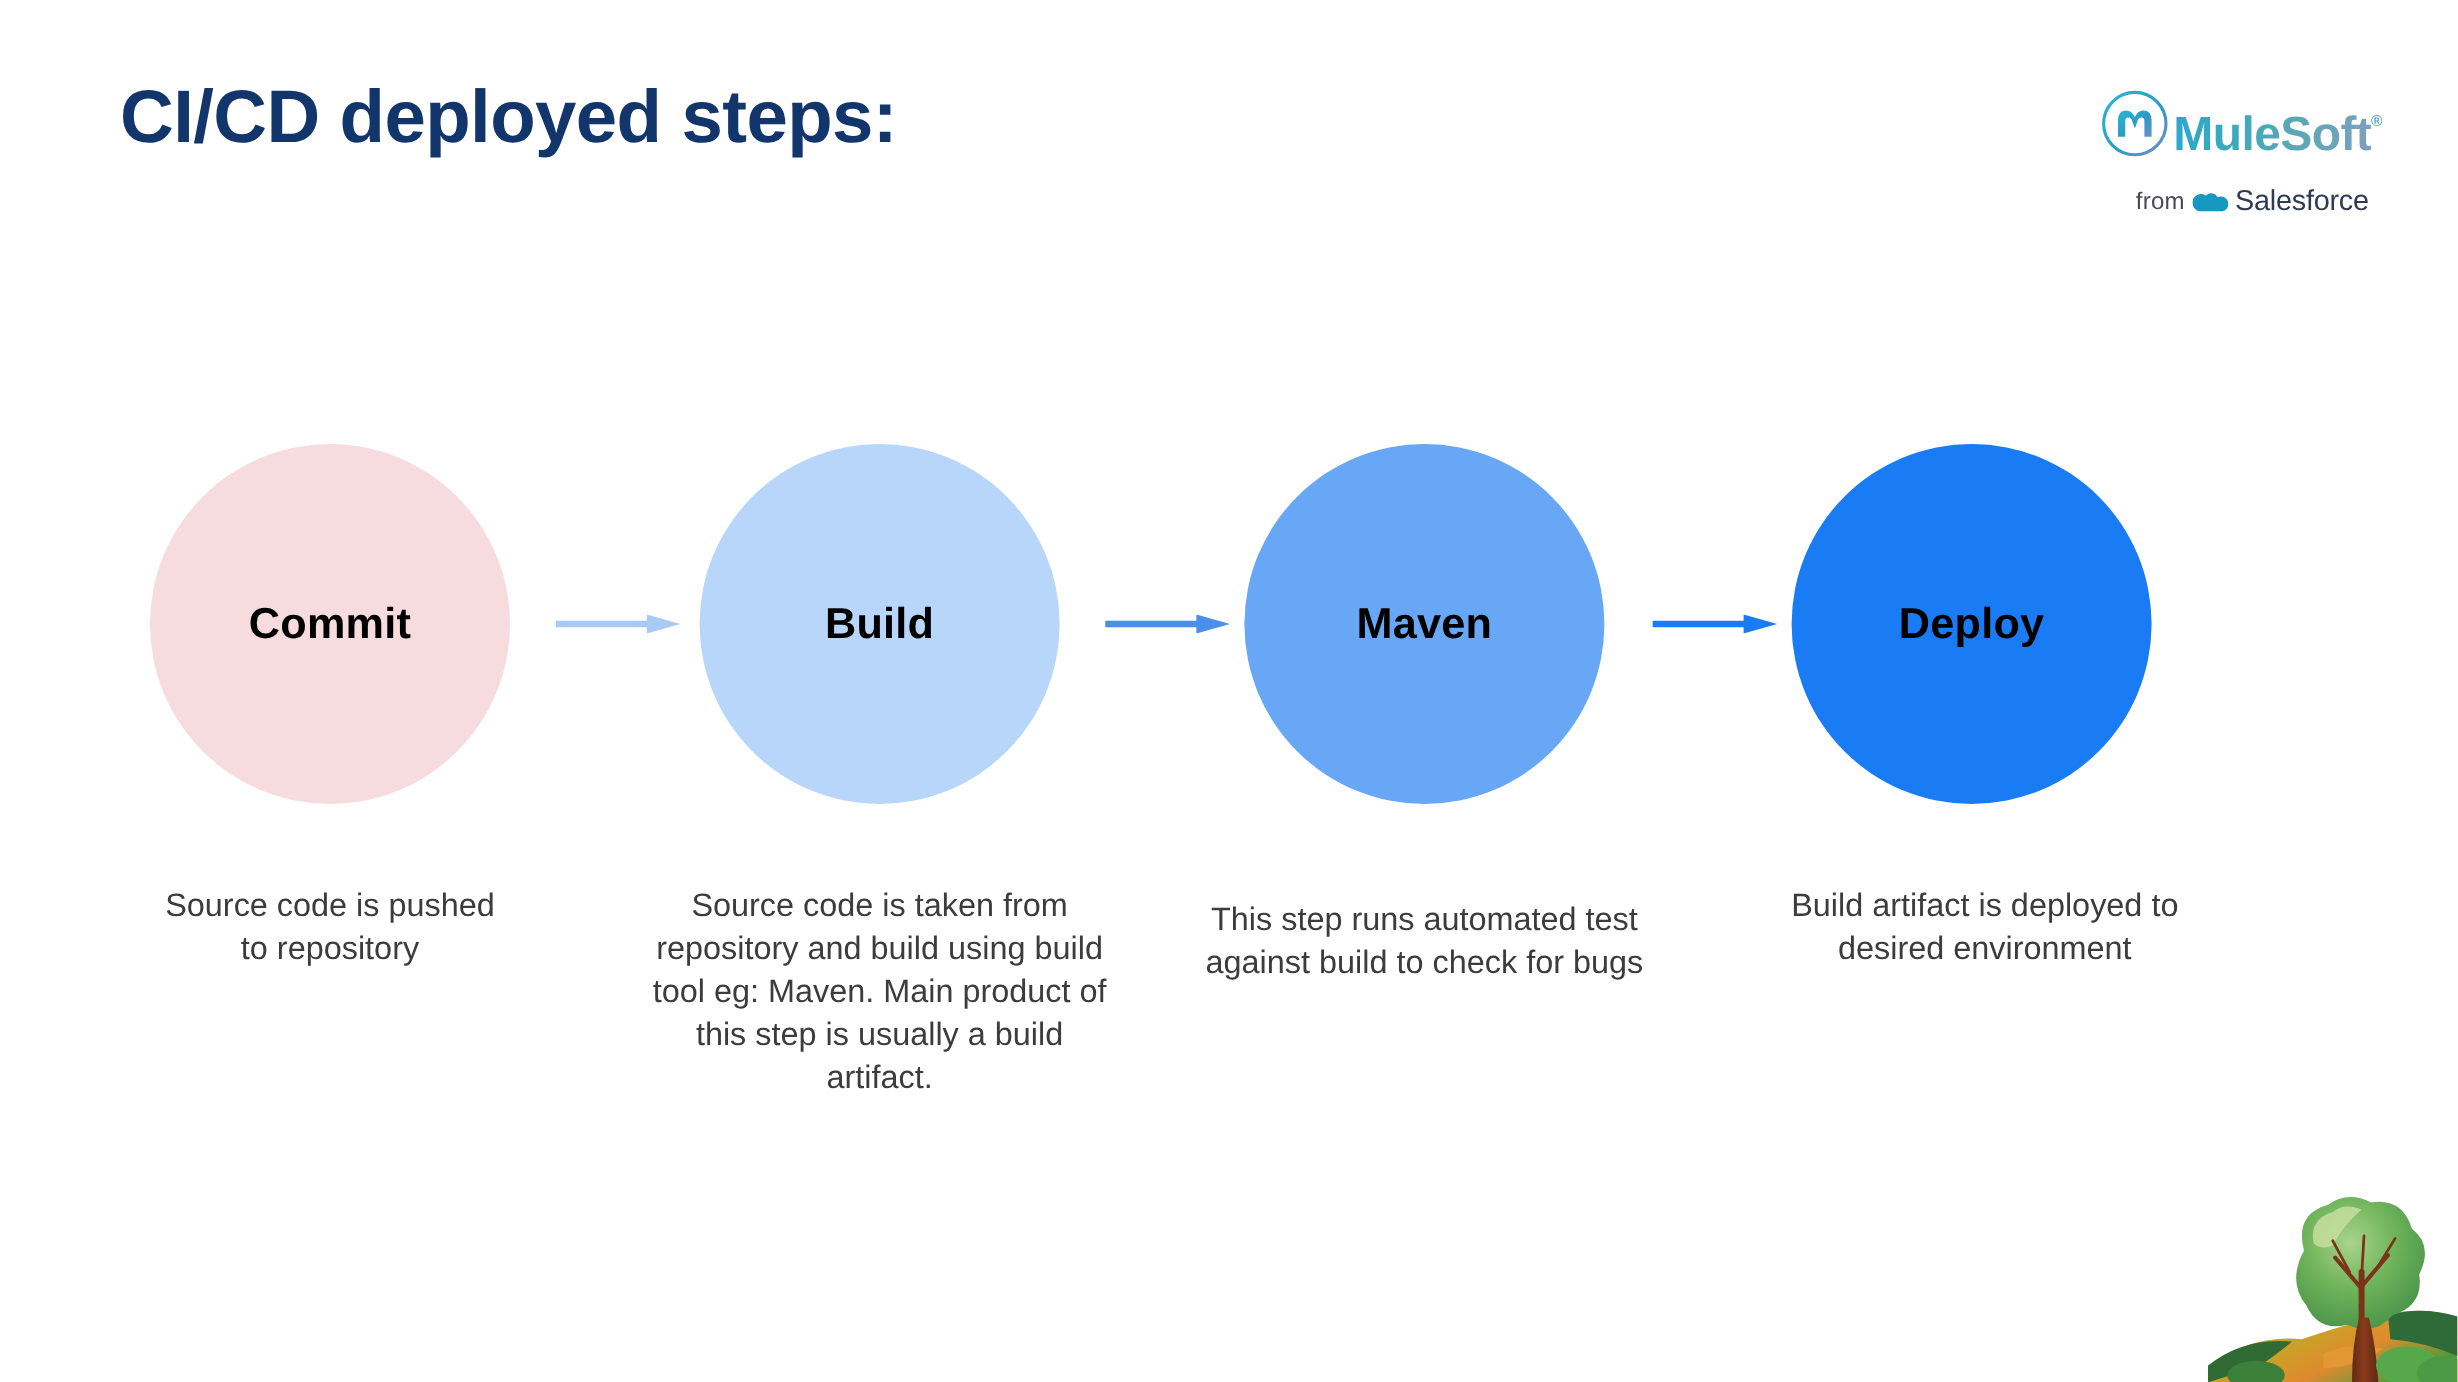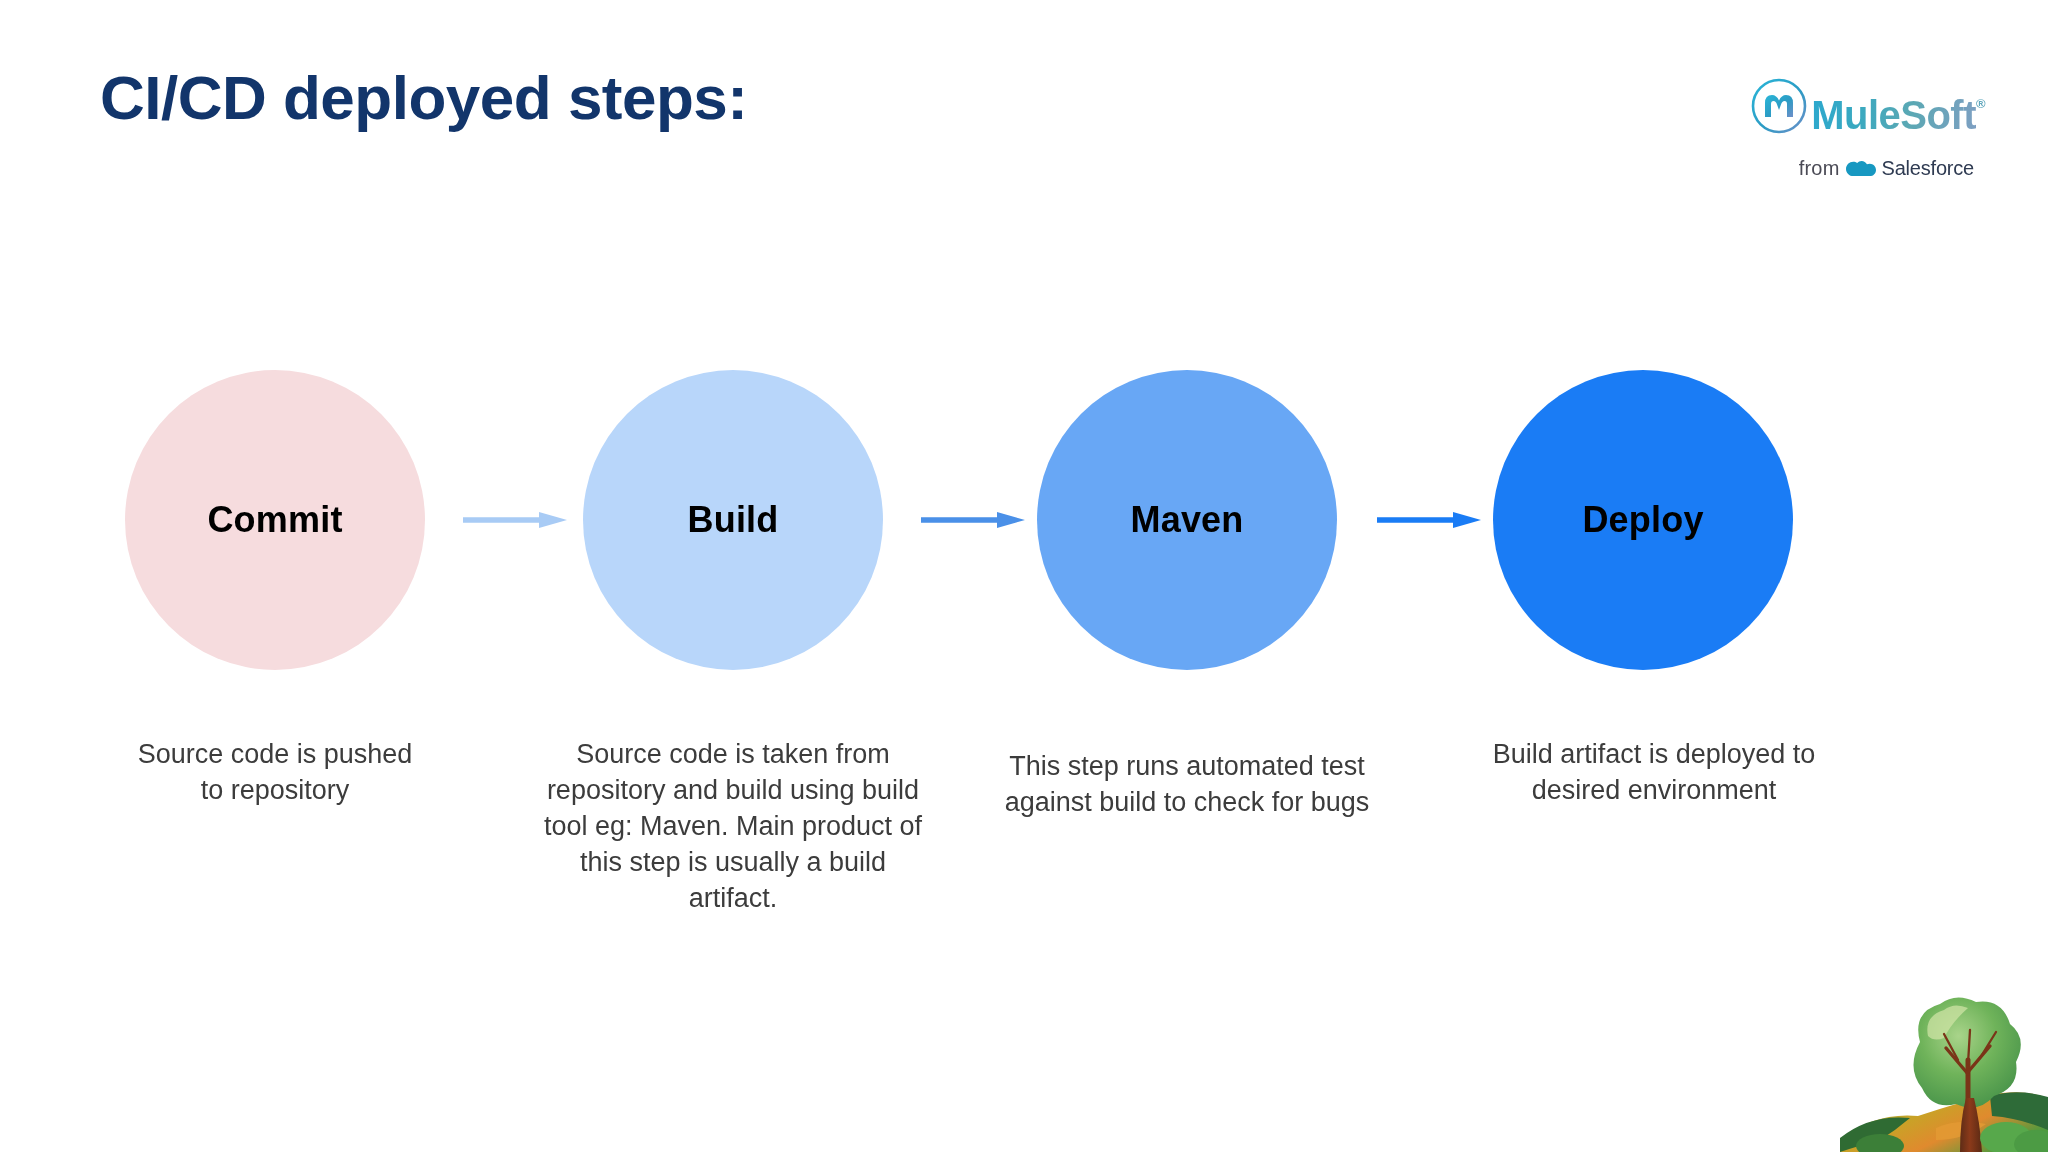--- a/index.html
+++ b/index.html
@@ -80,21 +80,21 @@
   .logo-sub-from {
     font-size: 20px;
     color: #4A4A55;
     letter-spacing: 0.2px;
   }
   .logo-cloud {
     width: 30px;
     height: 19px;
   }
   .logo-sub-sf {
-    font-size: 20px;
+    font-size: 24px;
     color: #2F3B52;
     letter-spacing: -0.2px;
   }
 
   
   .pipeline {
     position: absolute;
     left: 0;
     top: 370px;
     width: 2048px;

